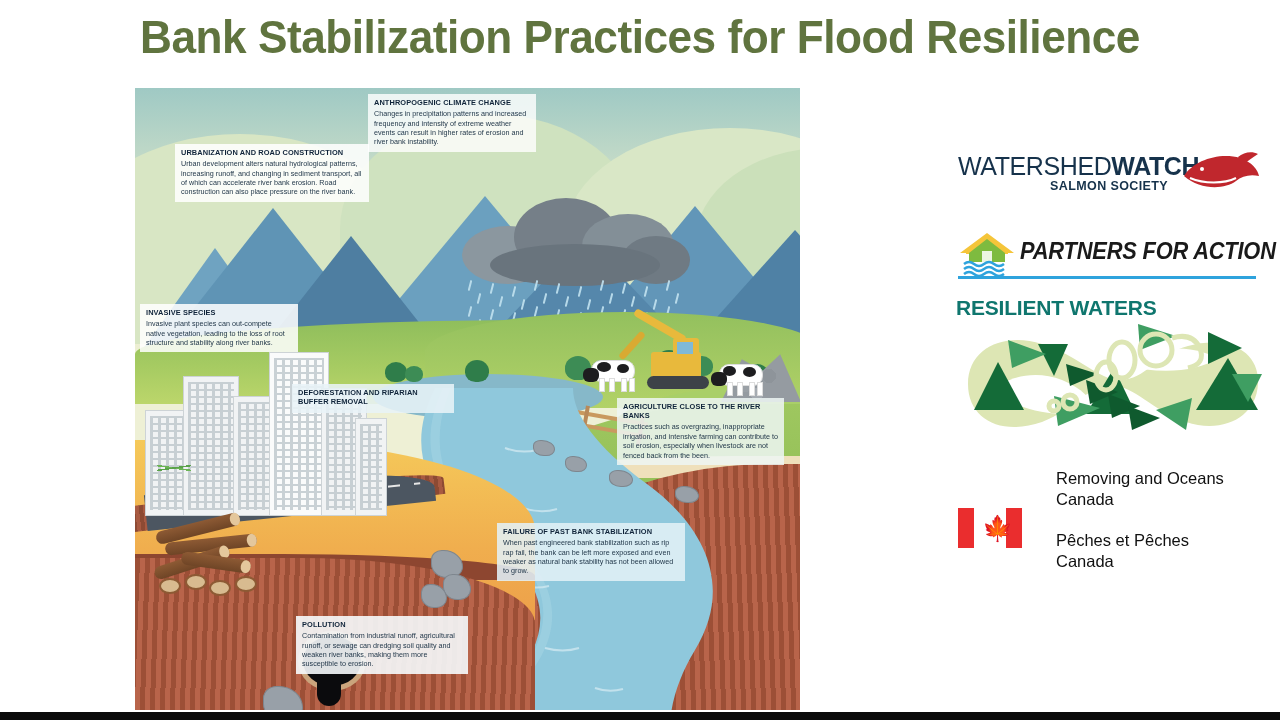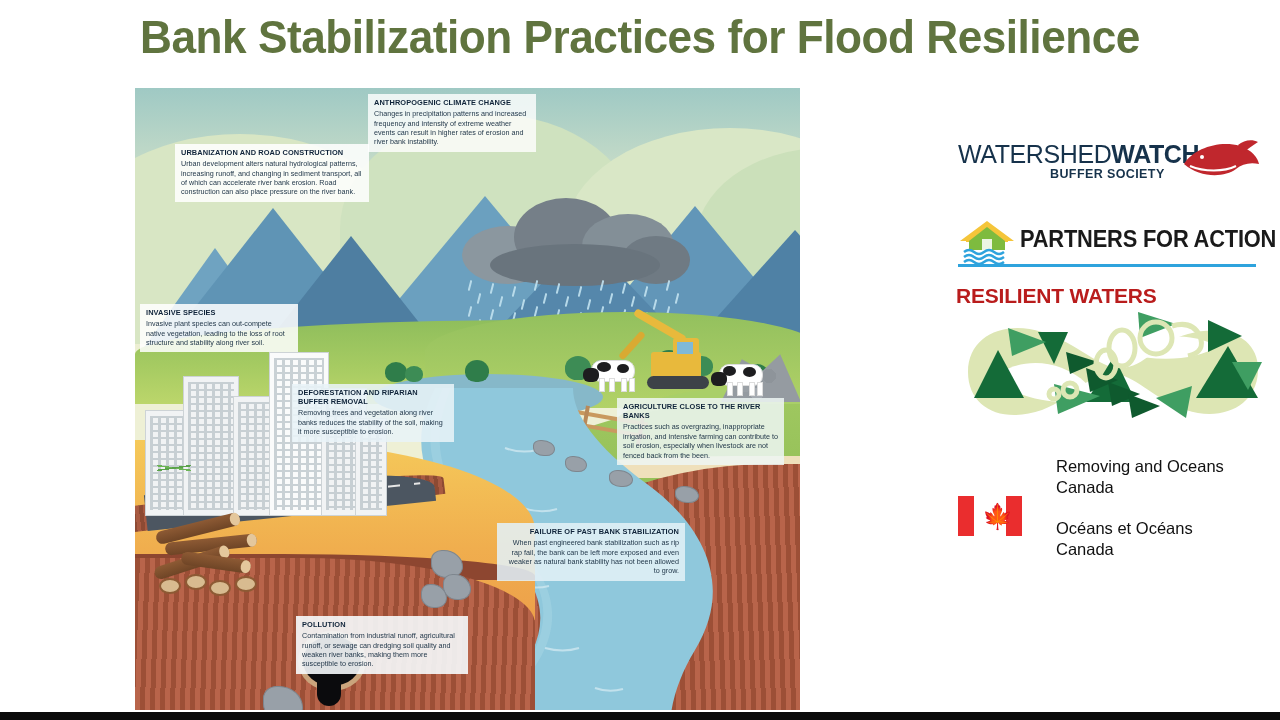--- a/index.html
+++ b/index.html
@@ -201,45 +201,45 @@
     color:#10243a;margin-bottom:2px;text-transform:uppercase;
   }
   .box .bd{font-size:7.2px;line-height:9.4px;color:#1d3346;}
 
   .box-urban{left:40px;top:56px;width:182px;}
   .box-climate{left:233px;top:6px;width:156px;background:rgba(255,255,255,.80);}
   .box-dredge{left:511px;top:62px;width:146px;}
   .box-invasive{left:5px;top:216px;width:146px;}
   .box-defor{left:157px;top:296px;width:150px;background:rgba(232,243,247,.88);}
   .box-agri{left:482px;top:310px;width:155px;background:rgba(238,246,243,.86);}
-  .box-failure{left:362px;top:435px;width:176px;background:rgba(226,240,246,.88);text-align:right;}
+  .box-failure{left:362px;top:435px;width:176px;background:rgba(226,240,246,.88);}
   .box-pollution{left:161px;top:528px;width:160px;background:rgba(246,250,252,.9);}
 
   
-  .logos{position:absolute;left:940px;top:124px;width:330px;height:480px;}
+  .logos{position:absolute;left:940px;top:136px;width:330px;height:480px;}
 
   
   .ww{position:absolute;left:18px;top:10px;width:300px;height:66px;}
   .ww-txt{position:absolute;left:0;top:6px;white-space:nowrap;}
   .ww-l1{font-size:25px;letter-spacing:-.4px;color:#16324b;}
   .ww-l1 b{font-weight:bold;}
   .ww-l1 span.light{font-weight:normal;}
   .ww-l2{position:absolute;left:92px;top:33px;font-size:12.5px;font-weight:bold;letter-spacing:.4px;color:#16324b;}
   .ww-fish{position:absolute;left:222px;top:4px;width:80px;height:42px;}
 
   
-  .pfa{position:absolute;left:18px;top:92px;width:300px;height:56px;}
+  .pfa{position:absolute;left:18px;top:92px;width:300px;height:56px;font-style:italic;}
   .pfa-icon{position:absolute;left:0;top:4px;width:58px;height:44px;}
   .pfa-txt{position:absolute;left:62px;top:10px;font-size:23px;font-weight:bold;
            letter-spacing:-.2px;color:#1a1a1a;white-space:nowrap;transform:scaleX(.95);transform-origin:left;}
   .pfa-rule{position:absolute;left:0;top:48px;width:298px;height:3px;background:#2ea3dd;}
 
   
   .rw{position:absolute;left:10px;top:160px;width:316px;height:150px;}
-  .rw-txt{position:absolute;left:6px;top:0;font-size:21px;font-weight:bold;letter-spacing:-.2px;color:#b91c1c;}
+  .rw-txt{position:absolute;left:6px;top:0;font-size:21px;font-weight:bold;letter-spacing:-.2px;color:#0f766e;}
   .rw-art{position:absolute;left:0;top:18px;width:316px;height:132px;}
 
   
   .dfo{position:absolute;left:18px;top:332px;width:310px;height:120px;}
   .flag{position:absolute;left:0px;top:40px;width:64px;height:40px;background:#fff;border:0;}
   .flag .barl,.flag .barr{position:absolute;top:0;width:16px;height:40px;background:#ea2d2e;}
   .flag .barl{left:0;}
   .flag .barr{right:0;}
   .flag .leaf{position:absolute;left:24px;top:5px;width:18px;height:30px;color:#ea2d2e;font-size:25px;line-height:30px;text-align:center;}
   .dfo-en{position:absolute;left:98px;top:0px;font-size:16.5px;line-height:21px;color:#111;}
@@ -494,26 +494,25 @@
     </div>
 
     <div class="box box-urban">
       <div class="hd">URBANIZATION AND ROAD CONSTRUCTION</div>
       <div class="bd">Urban development alters natural hydrological patterns, increasing runoff, and changing in sediment transport, all of which can accelerate river bank erosion. Road construction can also place pressure on the river bank.</div>
     </div>
 
 
     <div class="box box-invasive">
       <div class="hd">INVASIVE SPECIES</div>
-      <div class="bd">Invasive plant species can out-compete native vegetation, leading to the loss of root structure and stability along river soil.</div>
+      <div class="bd">Invasive plant species can out-compete native vegetation, leading to the loss of root structure and stability along river banks.</div>
     </div>
 
     <div class="box box-defor">
       <div class="hd">DEFORESTATION AND RIPARIAN BUFFER REMOVAL</div>
-      <div class="bd">Removing trees and vegetation along river banks reduces the stability of the soil, making it more susceptible to erosion.</div>
     </div>
 
     <div class="box box-agri">
       <div class="hd">AGRICULTURE CLOSE TO THE RIVER BANKS</div>
       <div class="bd">Practices such as overgrazing, inappropriate irrigation, and intensive farming can contribute to soil erosion, especially when livestock are not fenced back from the been.</div>
     </div>
 
     <div class="box box-failure">
       <div class="hd">FAILURE OF PAST BANK STABILIZATION</div>
       <div class="bd">When past engineered bank stabilization such as rip rap fail, the bank can be left more exposed and even weaker as natural bank stability has not been allowed to grow.</div>
@@ -523,21 +522,21 @@
       <div class="hd">POLLUTION</div>
       <div class="bd">Contamination from industrial runoff, agricultural runoff, or sewage can dredging soil quality and weaken river banks, making them more susceptible to erosion.</div>
     </div>
 
   </div>
 
   <div class="logos">
 
     <div class="ww">
       <div class="ww-txt ww-l1"><span class="light">WATERSHED</span><b>WATCH</b></div>
-      <div class="ww-l2">BUFFER SOCIETY</div>
+      <div class="ww-l2">SALMON SOCIETY</div>
       <div class="ww-fish">
         <svg width="80" height="42" viewBox="0 0 80 42" xmlns="http://www.w3.org/2000/svg">
           <path d="M4,26 C14,10 40,2 60,8 C72,12 78,20 79,26 C70,24 62,26 56,31 C44,40 20,40 4,26 Z" fill="#c0272d"></path>
           <path d="M58,7 C64,2 72,1 78,4 C72,8 66,12 62,16 Z" fill="#c0272d"></path>
           <path d="M10,28 C24,34 44,34 56,28" stroke="#ffffff" stroke-width="2" fill="none"></path>
           <circle cx="22" cy="19" r="2" fill="#ffffff"></circle>
         </svg>
       </div>
     </div>
 
@@ -601,21 +600,21 @@
       <div class="flag">
         <div class="barl"></div>
           <div class="barr"></div>
         <div class="leaf">🍁</div>
       </div>
       <div class="dfo-en">
         <div>Removing and Oceans</div>
         <div>Canada</div>
       </div>
       <div class="dfo-fr">
-        <div>Océans et Océans</div>
+        <div>Pêches et Pêches</div>
         <div>Canada</div>
       </div>
     </div>
 
   </div>
 
   <div class="bottombar"></div>
 </div>
 
 </body></html>

